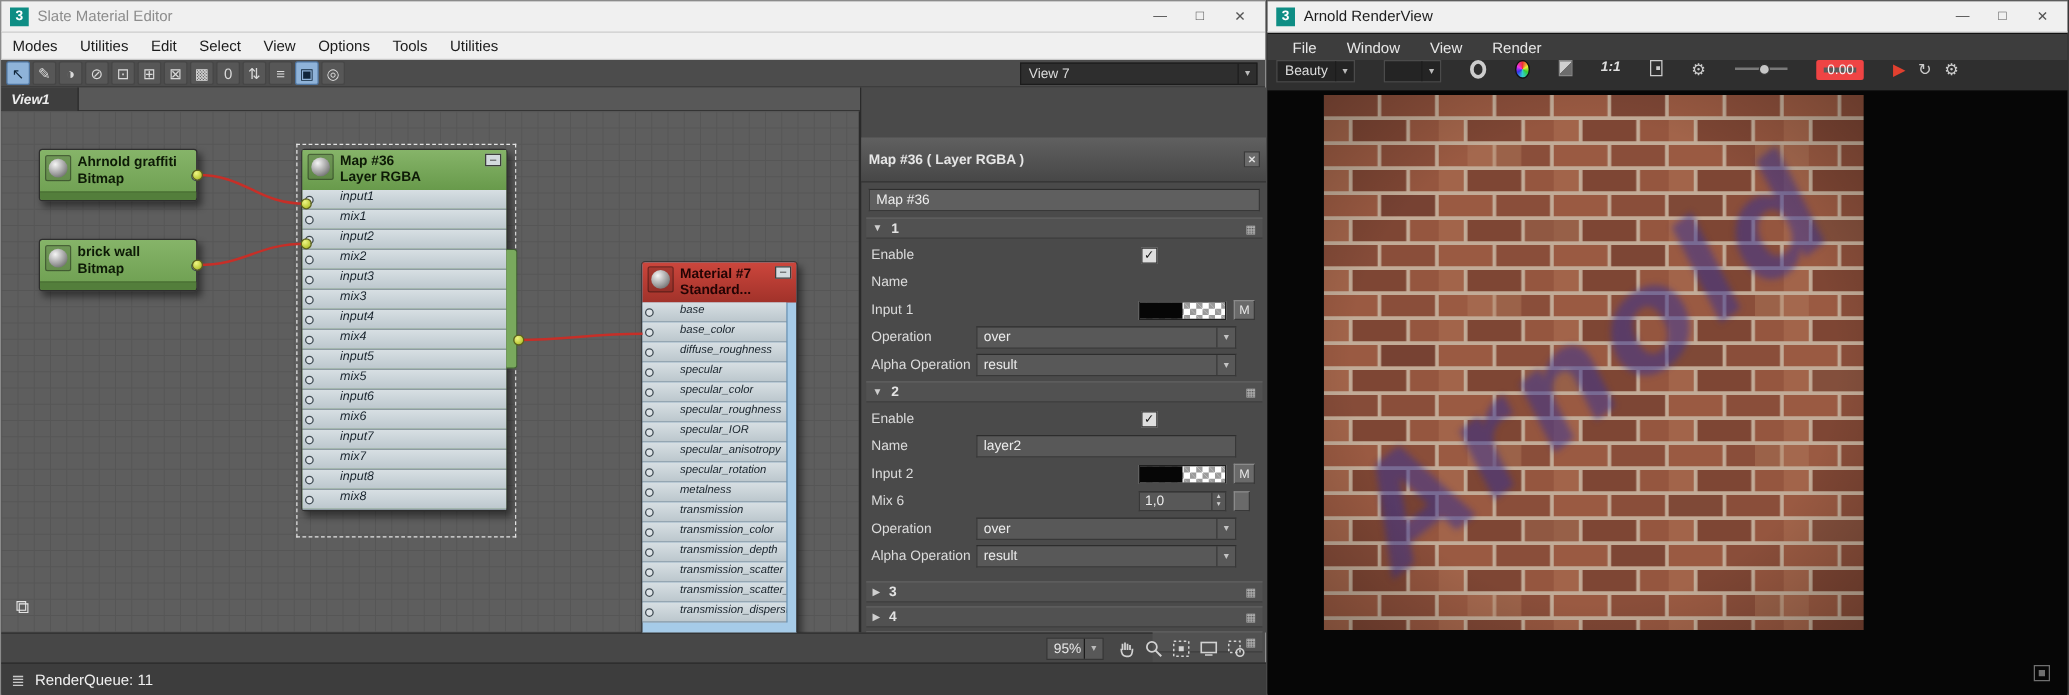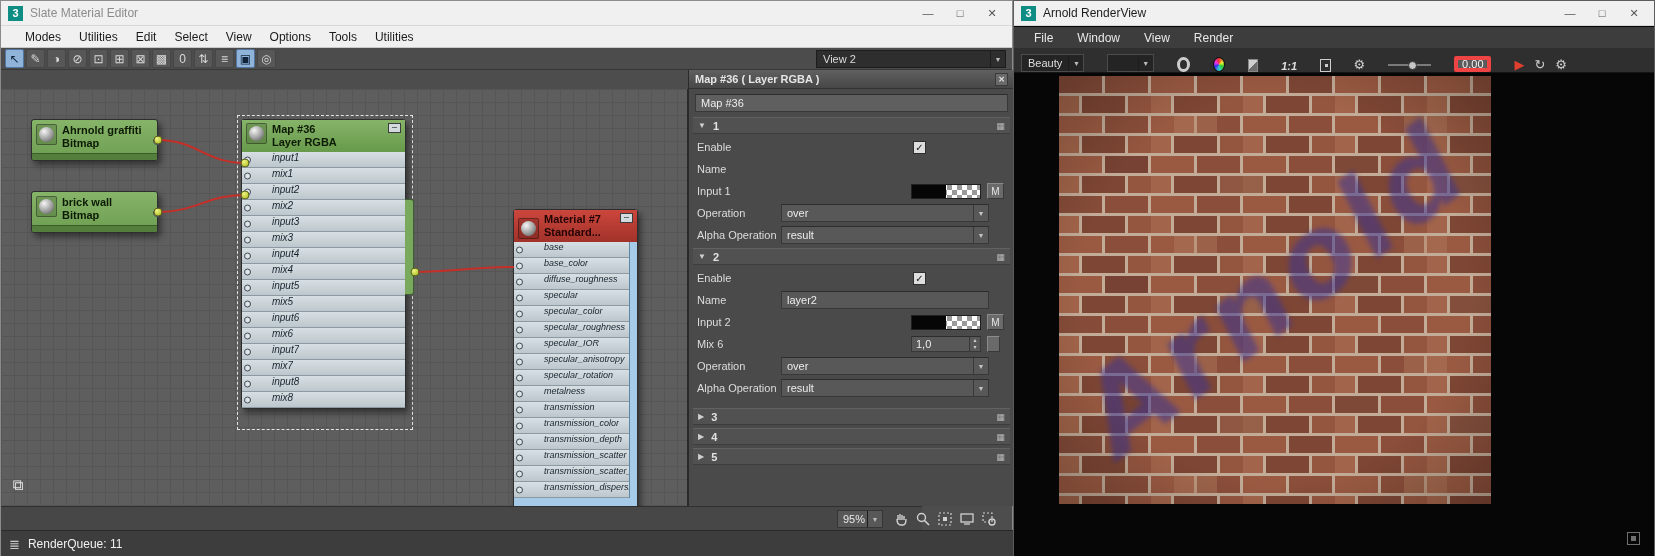--- a/index.html
+++ b/index.html
@@ -13,21 +13,21 @@
   .titlebar { position:absolute; left:0; top:0; right:0; height:25px; background:#f0f0f0;
               display:flex; align-items:center; padding:0 4px; border-bottom:1px solid #d8d8d8; }
   .app-logo { width:15px; height:15px; background:#0e8d84; color:#fff; font-weight:bold;
               font-size:11px; display:flex; align-items:center; justify-content:center; margin:0 7px 0 3px; }
   .t-title { font-size:12px; color:#8c8c8c; }
   .win-arnold .t-title { color:#1c1c1c; }
   .t-ctrls { margin-left:auto; display:flex; }
   .t-btn { width:32px; height:22px; display:flex; align-items:center; justify-content:center;
            font-size:11px; color:#555; }
   .menubar { position:absolute; left:0; top:25px; right:0; height:22px; background:#f0f0f0;
-             display:flex; align-items:center; padding-left:15px; border-bottom:1px solid #c9c9c9; }
+             display:flex; align-items:center; padding-left:0; border-bottom:1px solid #c9c9c9; }
   .menu-item { font-size:12px; color:#1b1b1b; padding:0 9px; }
 
   .sm-toolbar { position:absolute; left:0; top:47px; right:0; height:22px; background:#4c4c4c;
                 display:flex; align-items:center; padding:0 3px; border-bottom:1px solid #383838; }
   .tbicon { width:19px; height:19px; margin:0 1px; display:flex; align-items:center; justify-content:center;
             font-size:12px; color:#dadada; background:#575757; border:1px solid #464646; border-radius:2px; }
   .tbicon.active { background:#8fb3d9; border-color:#4f75a0; color:#10253a; }
   .view-combo { position:absolute; right:6px; top:2px; width:190px; height:18px; background:#2e2e2e;
                 border:1px solid #1c1c1c; color:#dcdcdc; font-size:11px; display:flex; align-items:center;
                 padding-left:6px; }
@@ -44,21 +44,21 @@
   .graph { position:absolute; left:0; top:88px; width:687px; height:417px; overflow:hidden;
            background-color:#5e5e5e;
            background-image:linear-gradient(#565656 1px,transparent 1px),
                             linear-gradient(90deg,#565656 1px,transparent 1px);
            background-size:13px 13px; border-right:1px solid #2a2a2a; }
   .wires { position:absolute; left:0; top:0; z-index:5; pointer-events:none; }
   .node { position:absolute; z-index:4; border:1px solid #2e2e2e; border-radius:3px;
           box-shadow:3px 4px 6px rgba(0,0,0,.45); }
   .n-head { display:flex; align-items:flex-start; gap:5px; padding:3px 4px; position:relative; }
   .green-h { background:linear-gradient(#86b469,#689a4b); }
-  .red-h { background:linear-gradient(#cc463c,#a1322a);align-items:flex-end; }
+  .red-h { background:linear-gradient(#cc463c,#a1322a); }
   .sphere-box { background:rgba(0,0,0,.15); border:1px solid rgba(0,0,0,.35); padding:2px; border-radius:2px; }
   .sphere { width:15px; height:15px; border-radius:50%;
             background:radial-gradient(circle at 35% 30%, #f5f5f5, #9d9d9d 55%, #4f4f4f); display:block; }
   .n-lines { display:flex; flex-direction:column; }
   .n-title { font-weight:bold; font-size:11px; color:#0d1a06; line-height:13px; white-space:nowrap; }
   .red-h .n-title { color:#230404; }
   .n-min { position:absolute; top:3px; right:4px; width:13px; height:10px; background:#d3dade;
            border:1px solid #3d3d3d; font-size:9px; line-height:7px; text-align:center; color:#222; }
   .n-strip { position:absolute; left:0; right:0; bottom:0; height:7px; background:#537e3b;
              border-top:1px solid #3c5e28; border-radius:0 0 2px 2px; }
@@ -81,22 +81,22 @@
   .node-material .slot-label { font-size:9px; }
   .dot { position:absolute; z-index:6; width:9px; height:9px; border-radius:50%;
          background:radial-gradient(circle at 35% 30%, #eef585, #c3cf3f 60%, #99a428);
          border:1px solid #5c611c; transform:translate(-50%,-50%); }
   .browser-toggle { position:absolute; left:6px; bottom:10px; z-index:10; width:22px; height:22px;
                     color:#e3e3e3; font-size:15px; display:flex; align-items:center; justify-content:center; }
 
   
   .panel { position:absolute; left:687px; top:69px; width:326px; height:436px; background:#4a4a4a;
            border-left:1px solid #2a2a2a; }
-  .p-header { height:19px; background:linear-gradient(#606060,#474747); border-bottom:1px solid #323232;
-              display:flex; align-items:center; padding:0 6px; font-size:11px; font-weight:bold; color:#e6e6e6; }
+  .p-header { height:36px; background:linear-gradient(#606060,#474747); border-bottom:1px solid #323232;
+              display:flex; align-items:center; padding:0 6px; font-size:11px; font-weight:bold; color:#e6e6e6;margin-top:40px; }
   .p-close { margin-left:auto; width:13px; height:13px; background:#6a6a6a; border:1px solid #3a3a3a;
              color:#e0e0e0; font-size:8px; display:flex; align-items:center; justify-content:center; }
   .p-name { margin:5px 6px; height:18px; background:#5f5f5f; border:1px solid #383838;
             border-top-color:#2d2d2d; color:#ededed; font-size:11px; display:flex; align-items:center;
             padding-left:5px; }
   .sec-head { height:17px; margin:3px 4px; background:#515151; border-top:1px solid #626262;
               border-bottom:1px solid #3d3d3d; display:flex; align-items:center; padding:0 5px;
               font-size:11px; font-weight:bold; color:#e2e2e2; }
   .arrow { font-size:8px; margin-right:7px; color:#cfcfcf; font-weight:normal; }
   .sec-grid-icon { margin-left:auto; color:#b7b7b7; font-size:9px; font-weight:normal; }
@@ -138,37 +138,37 @@
   .status-icon { margin:0 8px 0 8px; color:#c9c9c9; font-size:13px; }
   .status-text { font-size:12px; color:#f1f1f1; }
 
   
   .win-arnold { position:absolute; left:1013px; top:0; width:642px; height:556px; background:#050505;
                 border:1px solid #5c5c5c; }
   .rv-menubar { position:absolute; left:0; top:26px; right:0; height:21px; background:#3d3d3d;
                 display:flex; align-items:center; padding-left:8px; }
   .rv-menubar .menu-item { color:#e8e8e8; font-size:12px; padding:0 12px; }
   .rv-toolbar { position:absolute; left:0; top:47px; right:0; height:25px; background:#2f2f2f;
-                border-bottom:1px solid #151515; display:flex; align-items:flex-end; gap:23px; padding:0 7px; }
+                border-bottom:1px solid #151515; display:flex; align-items:flex-start; gap:23px; padding:0 7px; }
   .rv-combo { height:18px; background:#242424; border:1px solid #4b4b4b; color:#dedede; font-size:11px;
               display:flex; align-items:center; padding-left:6px; }
   .dial-icon { width:15px; height:15px; border:3px solid #cdcdcd; border-radius:50%; }
   .rgb-icon { width:15px; height:15px; border-radius:50%;
               background:conic-gradient(#e33,#ee3,#3c3,#3cc,#33e,#e3e,#e33); border:1px solid #111; }
   .iso-icon { width:13px; height:13px; background:linear-gradient(135deg,#cfcfcf 50%,#6c6c6c 50%);
               border:1px solid #888; }
   .ratio-text { font-size:11px; font-weight:bold; color:#dedede;font-style:italic; }
   .crop-icon { width:13px; height:13px; border:1px solid #cdcdcd; position:relative; }
   .crop-icon::after { content:""; position:absolute; left:4px; top:4px; width:3px; height:3px; background:#cdcdcd; }
   .gear { color:#cdcdcd; font-size:13px; }
   .slider { position:relative; width:56px; height:14px; }
   .slider .track { position:absolute; left:0; right:0; top:6px; height:2px; background:#7a7a7a; }
   .slider .handle { position:absolute; left:45%; top:3px; width:9px; height:9px; border-radius:50%;
                     background:#c7c7c7; border:1px solid #333; }
-  .exposure { width:46px; height:16px; background:#5a5a5a; border:4px solid #ef4444; border-radius:2px;
+  .exposure { width:46px; height:16px; background:#5a5a5a; border:6px solid #ef4444; border-radius:2px;
               color:#f2f2f2; font-size:11px; display:flex; align-items:center; justify-content:center; }
   .rv-right { margin-left:auto; margin-right:80px; display:flex; align-items:center; gap:10px; }
   .play { color:#e2402f; font-size:13px; }
   .refresh { color:#cdcdcd; font-size:13px; }
   .rview { position:absolute; left:0; top:72px; width:640px; height:483px; background:#060606; overflow:hidden; }
   .brick-wrap { position:absolute; left:45px; top:3px; width:432px; height:428px; }
   .snapshots-icon { position:absolute; right:14px; bottom:10px; width:13px; height:13px;
                     border:1px solid #6f6f6f; }
   .snapshots-icon::after { content:""; position:absolute; left:3px; top:3px; width:5px; height:5px;
                            background:#6f6f6f; }
@@ -209,25 +209,28 @@
         <span class="tbicon">⊡</span>
         <span class="tbicon">⊞</span>
         <span class="tbicon">⊠</span>
         <span class="tbicon">▩</span>
         <span class="tbicon">0</span>
         <span class="tbicon">⇅</span>
         <span class="tbicon">≡</span>
         <span class="tbicon active">▣</span>
         <span class="tbicon">◎</span>
         <span class="view-combo">
-        <span>View 2</span>
+        <span>View 7</span>
         <span class="combo-arrow">▼</span>
       </span>
     </div>
 
+    <div class="tabstrip">
+      <span class="tab">View1</span>
+    </div>
 
     <div class="graph">
 
       <div class="sel-rect"></div>
 
       <svg class="wires" width="687" height="417" viewBox="0 0 687 417">
         <path d="M157 51 C196 51 204 74 244 74" fill="none" stroke="#c62f28" stroke-width="2"></path>
         <path d="M157 123 C196 123 204 106 244 106" fill="none" stroke="#c62f28" stroke-width="2"></path>
         <path d="M414 183 C452 183 472 178 513 178" fill="none" stroke="#c62f28" stroke-width="2"></path>
       </svg>

